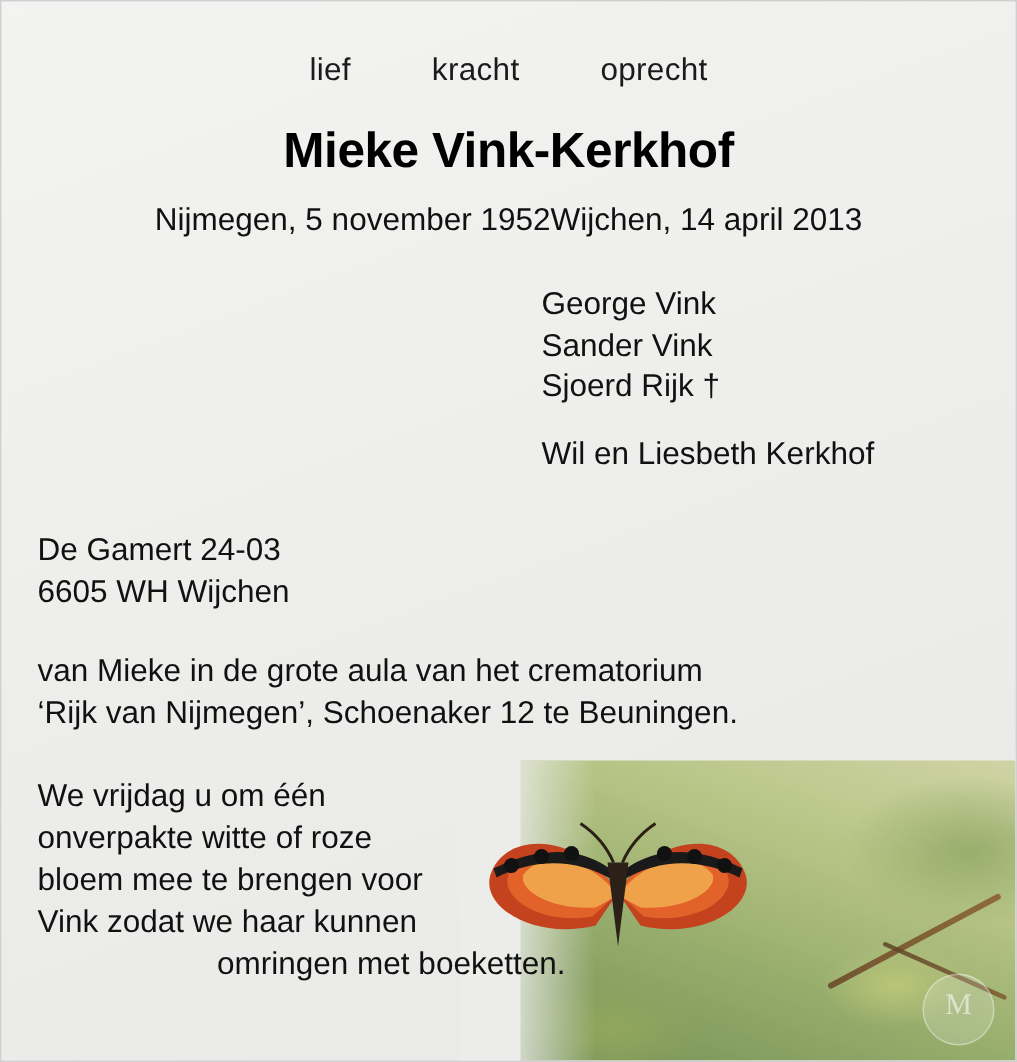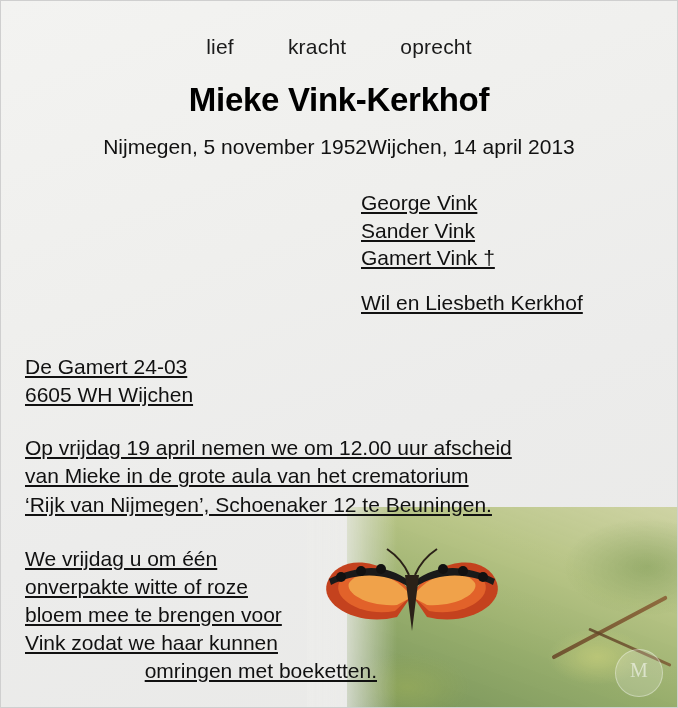--- a/index.html
+++ b/index.html
@@ -148,21 +148,20 @@
   }
   .para.justified {
     width: 352px;
     text-align: justify;
   }
   .para.justified .lastline {
     text-align: right;
   }
   .line {
     white-space: nowrap;
-    text-decoration: underline;
   }
 </style>
 </head>
 <body>
 
 <div class="card">
 
   <div class="photo"></div>
   <div class="twig"></div>
   <div class="twig2"></div>
@@ -205,34 +204,33 @@
 
     <div class="dates">
       <span>Nijmegen, 5 november 1952</span>
       <span>Wijchen, 14 april 2013</span>
     </div>
 
     <div class="survivors">
       <div class="group1">
         <div class="line">George Vink</div>
         <div class="line">Sander Vink</div>
-        <div class="line">Gamert Vink †</div>
+        <div class="line">Sjoerd Rijk †</div>
       </div>
       <div class="group2">
         <div class="line">Wil en Liesbeth Kerkhof</div>
       </div>
     </div>
 
     <div class="address">
       <div class="line">De Gamert 24-03</div>
       <div class="line">6605 WH Wijchen</div>
     </div>
 
     <div class="para">
-      <div class="line">Op vrijdag 19 april nemen we om 12.00 uur afscheid</div>
       <div class="line">van Mieke in de grote aula van het crematorium</div>
       <div class="line">‘Rijk van Nijmegen’, Schoenaker 12 te Beuningen.</div>
     </div>
 
     <div class="para justified">
       <div class="line" style="display:flex;justify-content:space-between;">We vrijdag u om één</div>
       <div class="line">onverpakte witte of roze</div>
       <div class="line">bloem mee te brengen voor</div>
       <div class="line">Vink zodat we haar kunnen</div>
       <div class="line lastline">omringen met boeketten.</div>

